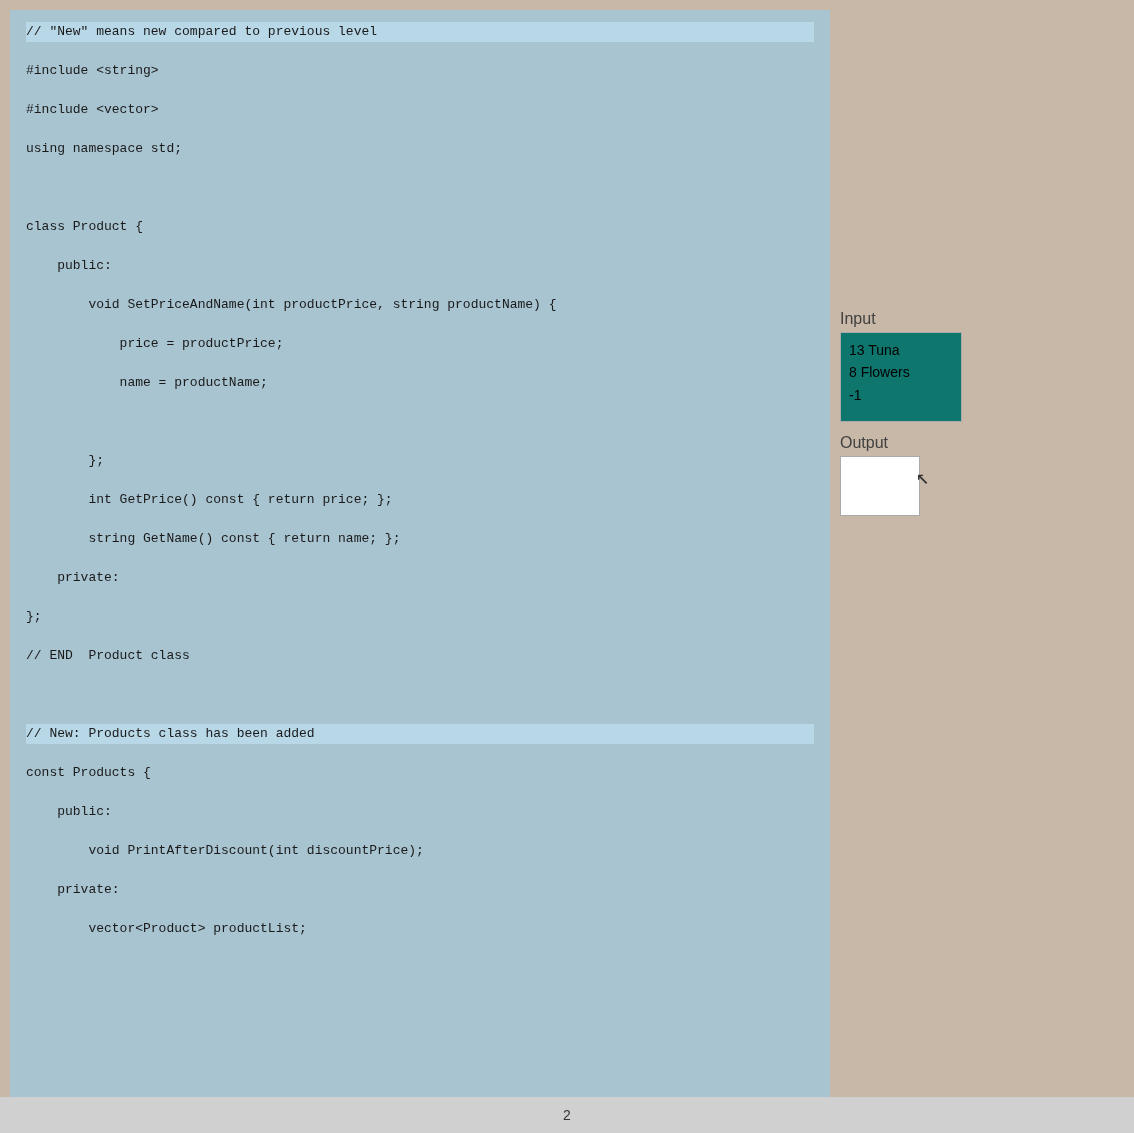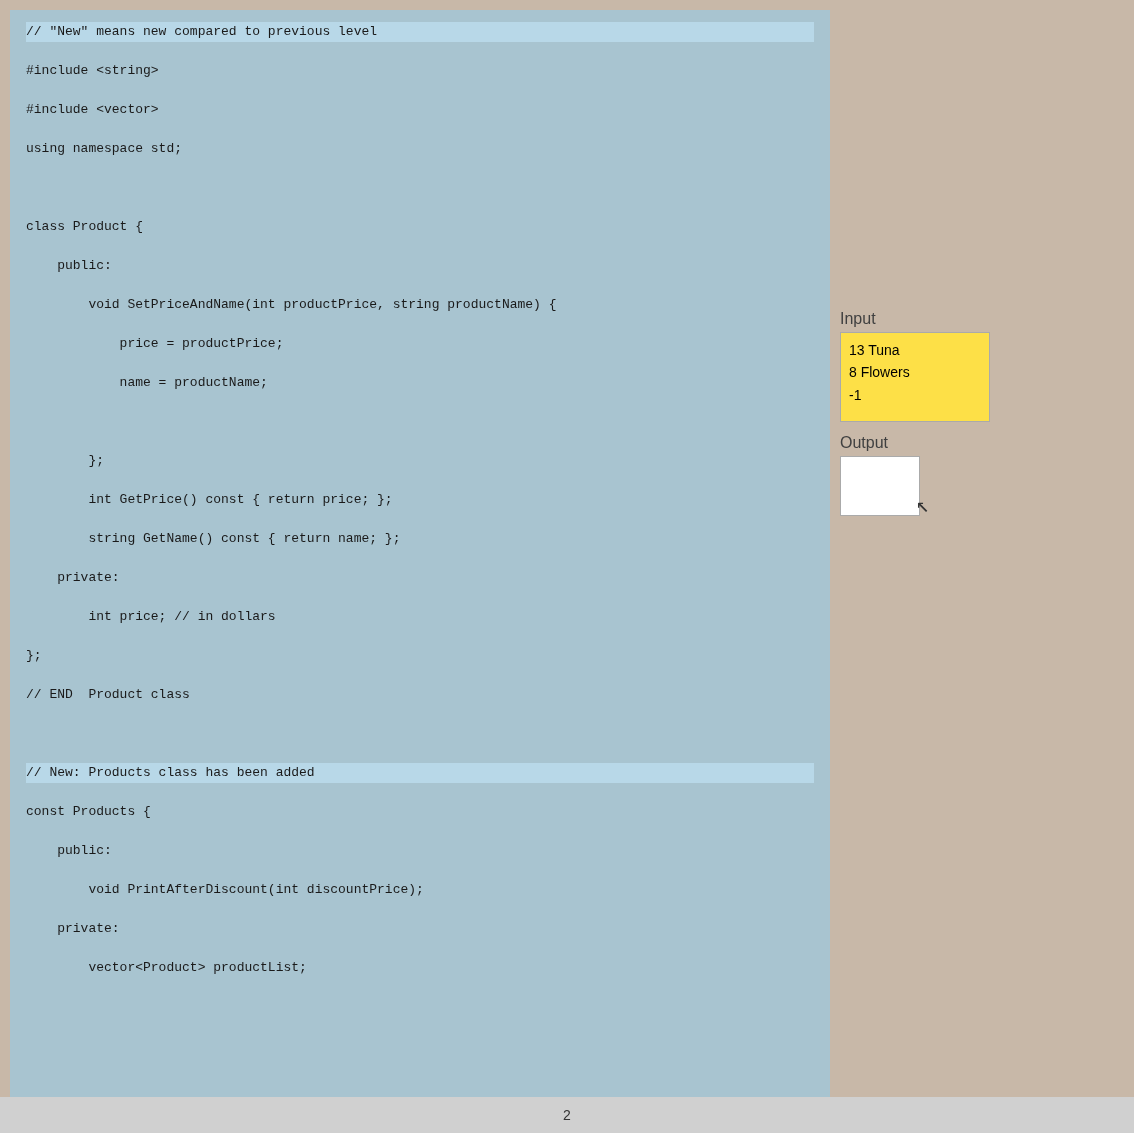--- a/index.html
+++ b/index.html
@@ -49,27 +49,27 @@
 
     .panel-label {
       font-size: 16px;
       font-weight: normal;
       color: #404040;
       margin-bottom: 4px;
       font-family: Arial, sans-serif;
     }
 
     .input-box {
-      background-color: #fde047;
+      background-color: #0f766e;
       border: 1px solid #aaa;
       padding: 6px 8px;
       font-size: 14px;
       font-family: Arial, sans-serif;
       min-height: 90px;
-      width: 150px;
+      width: 122px;
       line-height: 1.6;
     }
 
     .output-box {
       background-color: white;
       border: 1px solid #aaa;
       padding: 6px 8px;
       font-size: 14px;
       font-family: Arial, sans-serif;
       min-height: 60px;
@@ -80,21 +80,21 @@
       position: absolute;
       right: 8px;
       top: 50%;
       font-size: 20px;
       color: #333;
     }
 
     .output-section {
       position: relative;
       display: flex;
-      align-items: center;
+      align-items: flex-start;
       gap: 4px;
     }
 
     .bottom-bar {
       position: absolute;
       bottom: 0;
       left: 0;
       right: 0;
       background-color: #d0d0d0;
       height: 36px;
@@ -130,21 +130,20 @@
 <span class="code-line">class Product {</span>
 <span class="code-line">    public:</span>
 <span class="code-line">        void SetPriceAndName(int productPrice, string productName) {</span>
 <span class="code-line">            price = productPrice;</span>
 <span class="code-line">            name = productName;</span>
 <span class="code-line">&nbsp;</span>
 <span class="code-line">        };</span>
 <span class="code-line">        int GetPrice() const { return price; };</span>
 <span class="code-line">        string GetName() const { return name; };</span>
 <span class="code-line">    private:</span>
-<span class="code-line">        int price; // in dollars</span>
 <span class="code-line">};</span>
 <span class="code-line">// <span class="underline-text">END  Product class</span></span>
 <span class="code-line">&nbsp;</span>
 <span class="code-line hl">// New: Products class has been added</span>
 <span class="code-line">const Products {</span>
 <span class="code-line">    public:</span>
 <span class="code-line">        void PrintAfterDiscount(int discountPrice);</span>
 <span class="code-line">    private:</span>
 <span class="code-line">        vector&lt;Product&gt; productList;</span>
 <span class="code-line">&nbsp;</span>

